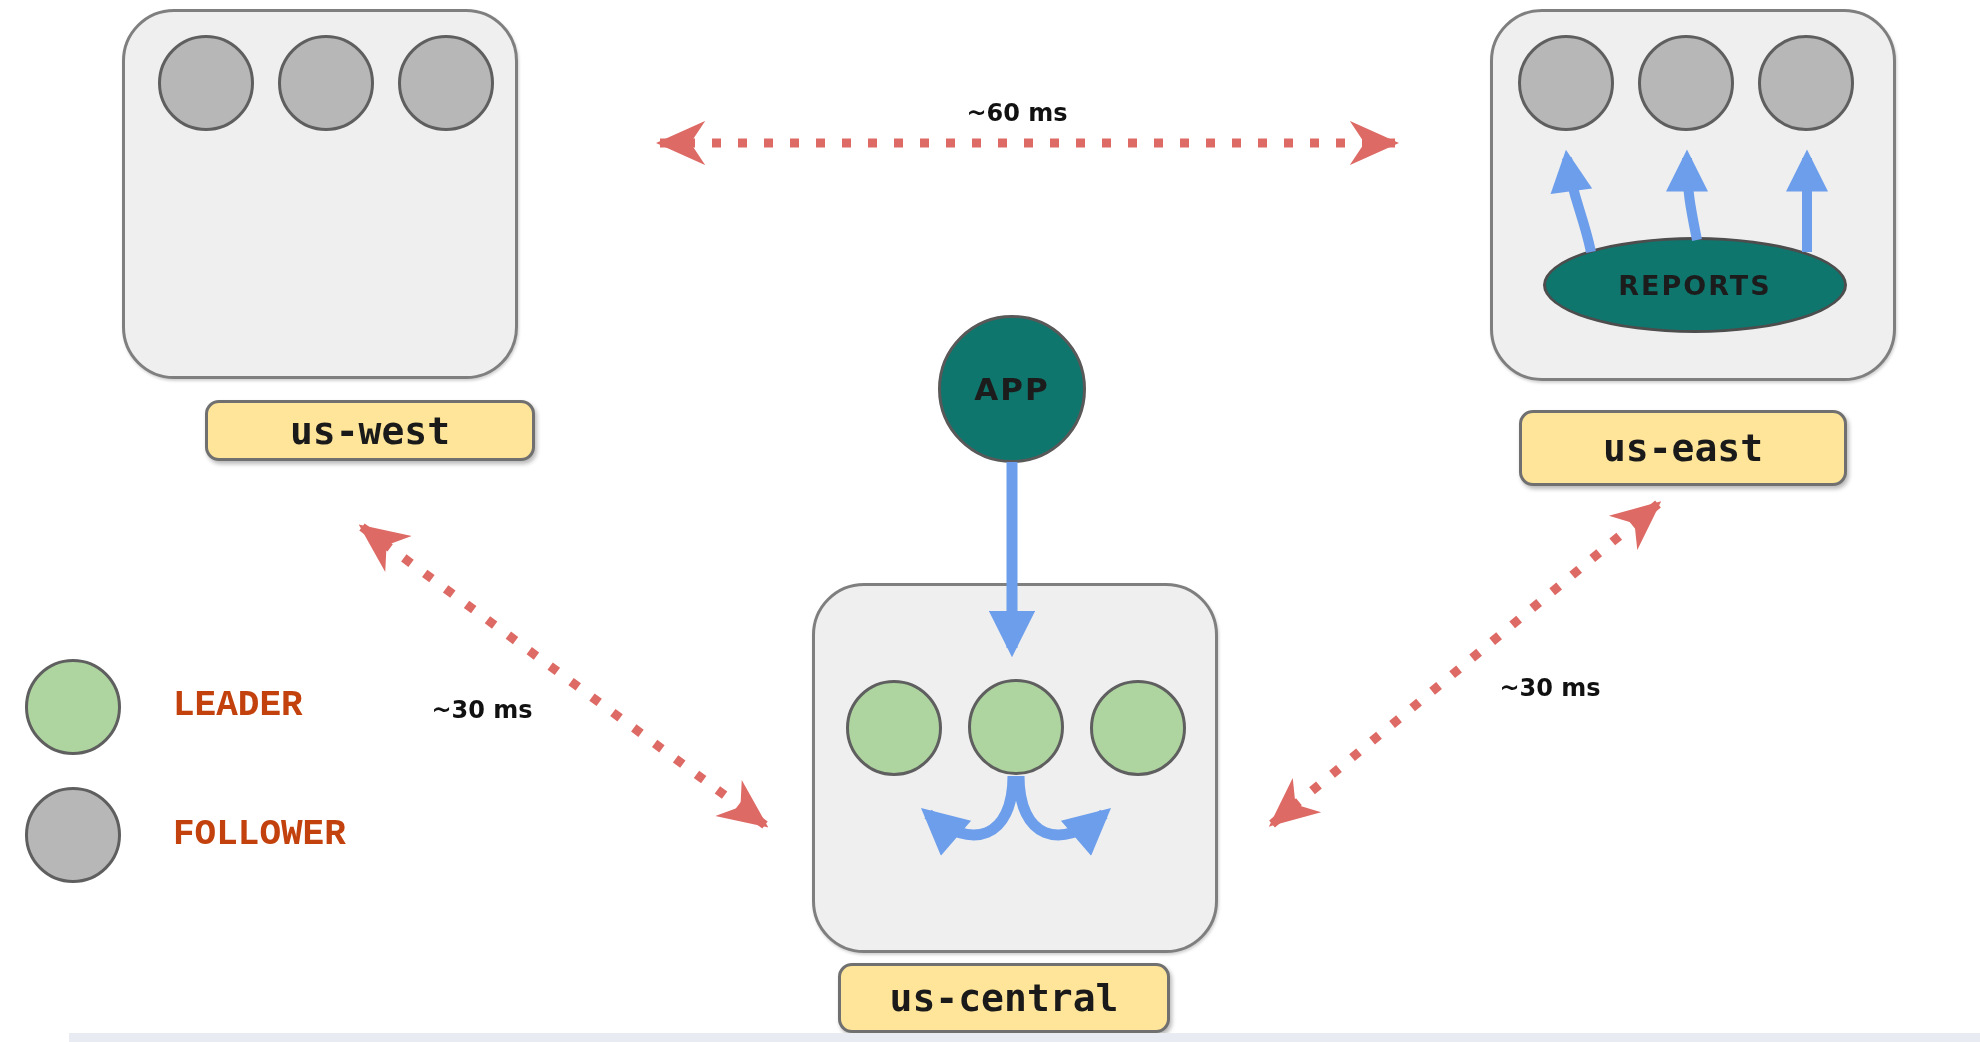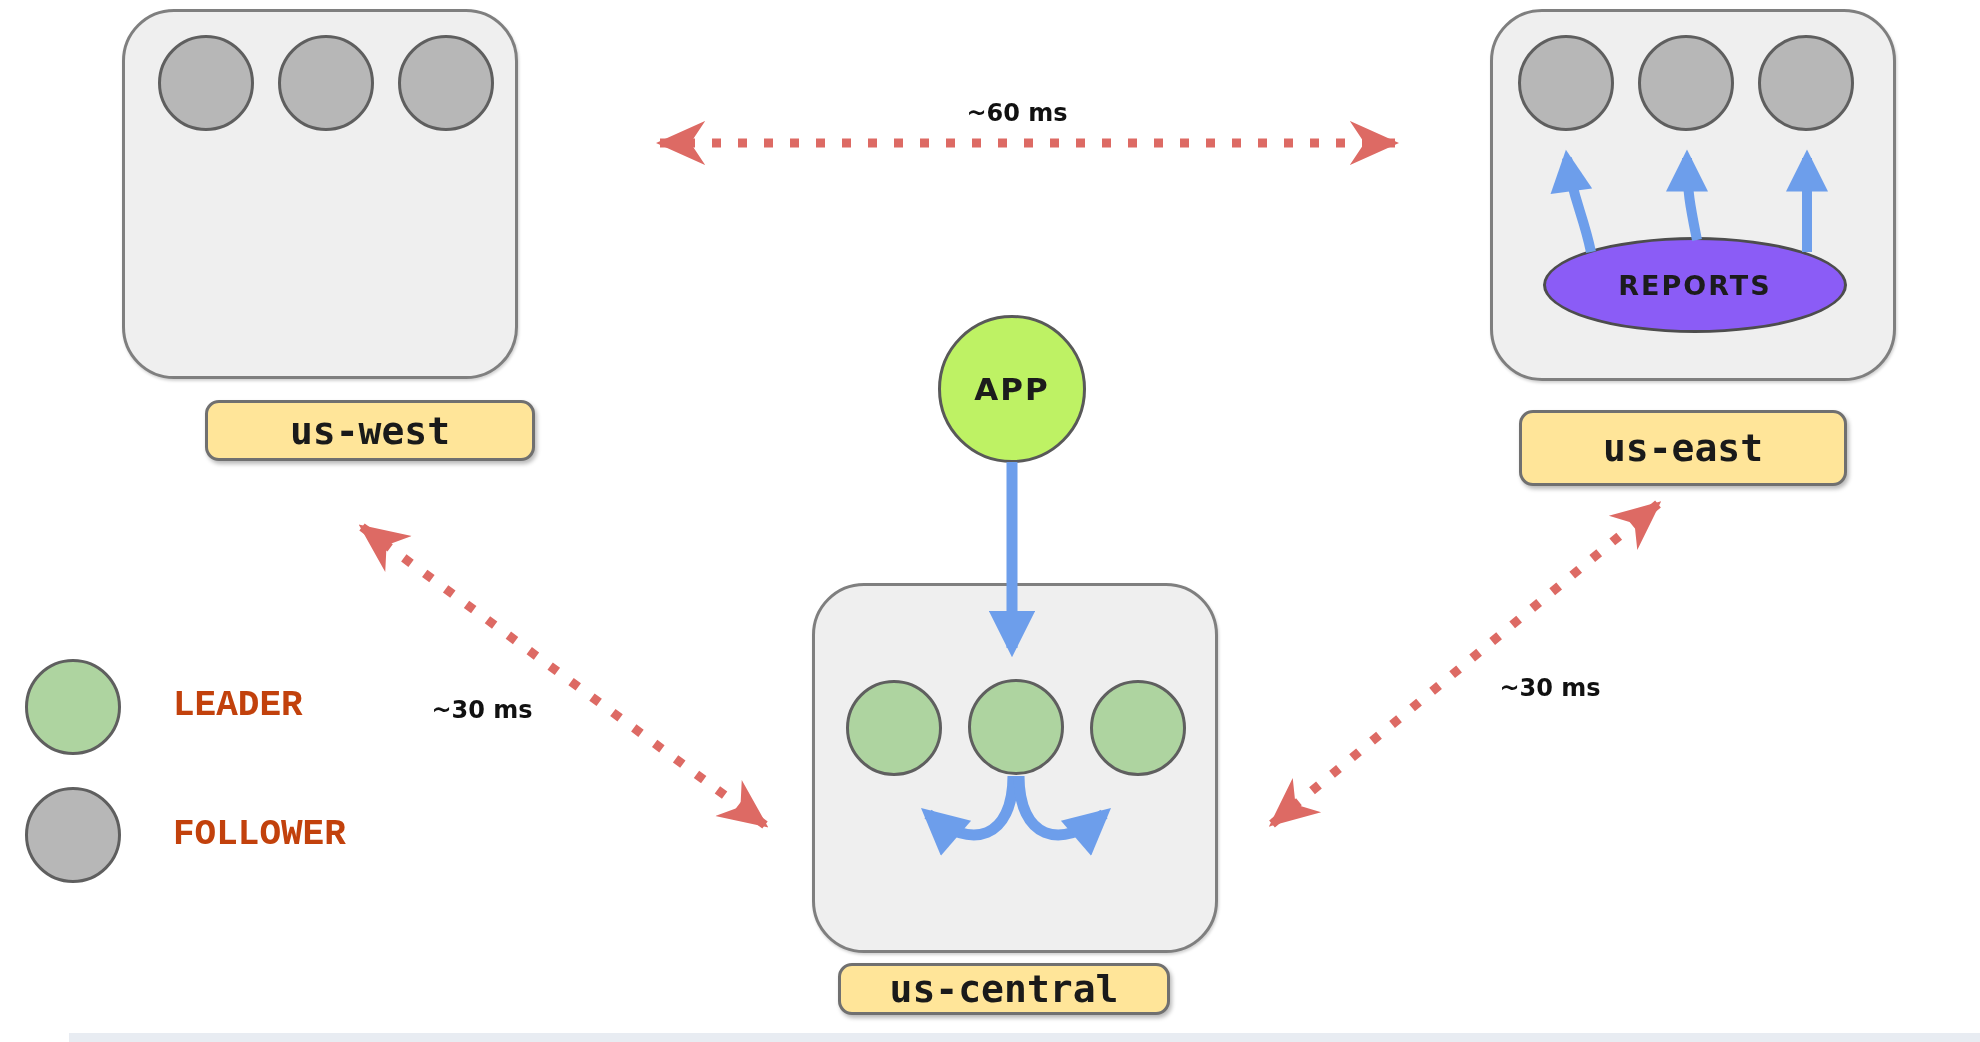--- a/index.html
+++ b/index.html
@@ -12,26 +12,26 @@
   .node{position:absolute;width:96px;height:96px;border-radius:50%;border:3px solid #5f5f5f;box-sizing:border-box;}
   .node--follower{background:#b7b7b7;}
   .node--leader{background:#aed4a0;}
 
   .region-label{position:absolute;background:#ffe599;border:3px solid #707070;border-radius:14px;
                 box-sizing:border-box;display:flex;align-items:center;justify-content:center;
                 font-family:"DejaVu Sans Mono",monospace;font-weight:bold;font-size:38px;color:#1a1a1a;
                 box-shadow:2px 3px 4px rgba(0,0,0,0.28);}
 
   .app-circle{position:absolute;left:938px;top:315px;width:148px;height:148px;border-radius:50%;
-              background:#bef264;border:3px solid #595959;box-sizing:border-box;
+              background:#0f766e;border:3px solid #595959;box-sizing:border-box;
               display:flex;align-items:center;justify-content:center;
               font-weight:bold;font-size:31px;letter-spacing:2px;color:#1c1c1c;}
 
   .reports-ellipse{position:absolute;left:1543px;top:237px;width:304px;height:96px;border-radius:50%;
-                   background:#8b5cf6;border:3px solid #4d4d4d;box-sizing:border-box;
+                   background:#0f766e;border:3px solid #4d4d4d;box-sizing:border-box;
                    display:flex;align-items:center;justify-content:center;
                    font-weight:bold;font-size:27px;letter-spacing:2px;color:#1c1c1c;}
 
   .latency-label{position:absolute;transform:translate(-50%,-50%);font-weight:bold;font-size:24px;
                  color:#111111;white-space:nowrap;}
 
   .legend-swatch{position:absolute;}
   .legend-label{position:absolute;font-family:Liberation Mono, monospace;font-weight:bold;
                 font-size:36px;color:#c2410c;white-space:nowrap;}
 
@@ -91,21 +91,21 @@
     <path d="M 1697 240 C 1691 210 1687 192 1687 158" fill="none" stroke="#6d9eeb" stroke-width="10" marker-end="url(#blue-head)"></path>
     <path d="M 1807 252 L 1807 158" fill="none" stroke="#6d9eeb" stroke-width="10" marker-end="url(#blue-head)"></path>
   </svg>
 
   <div class="region-label" style="left:158px;top:400px;width:330px;height:61px;margin-left:47px;">
     <span>us-west</span>
   </div>
   <div class="region-label" style="left:1519px;top:410px;width:328px;height:76px;">
     <span>us-east</span>
   </div>
-  <div class="region-label" style="left:838px;top:963px;width:332px;height:52px;">
+  <div class="region-label" style="left:838px;top:963px;width:332px;height:70px;">
     <span>us-central</span>
   </div>
 
   <div class="latency-label" style="left:1017px;top:113px;">~60 ms</div>
   <div class="latency-label" style="left:482px;top:710px;">~30 ms</div>
   <div class="latency-label" style="left:1550px;top:688px;">~30 ms</div>
 
   <div class="legend-swatch node node--leader" style="left:25px;top:659px;"></div>
   <div class="legend-label" style="left:173px;top:685px;">LEADER</div>
   <div class="legend-swatch node node--follower" style="left:25px;top:787px;"></div>

